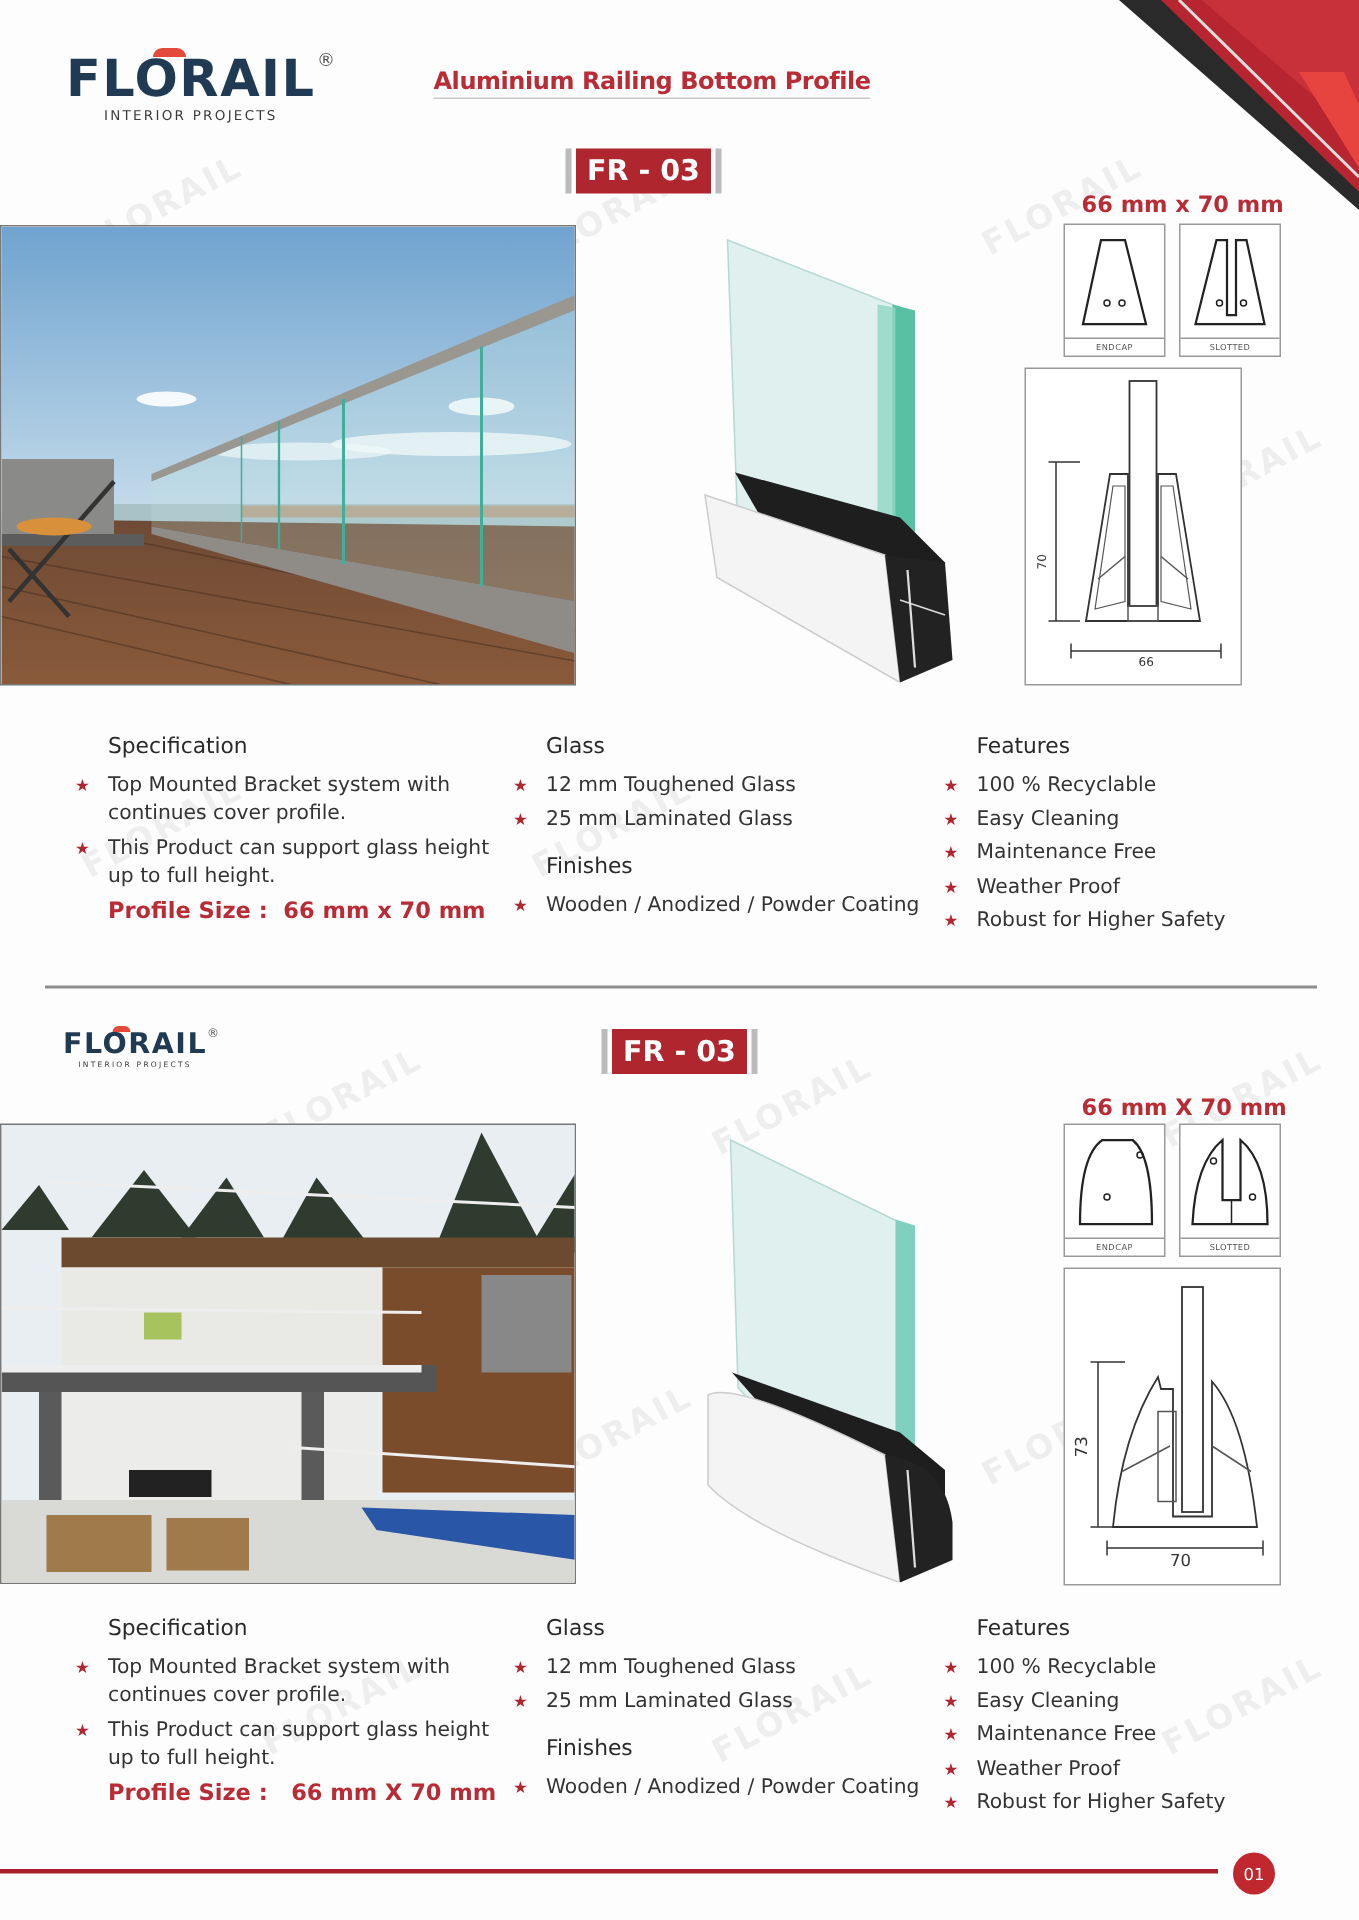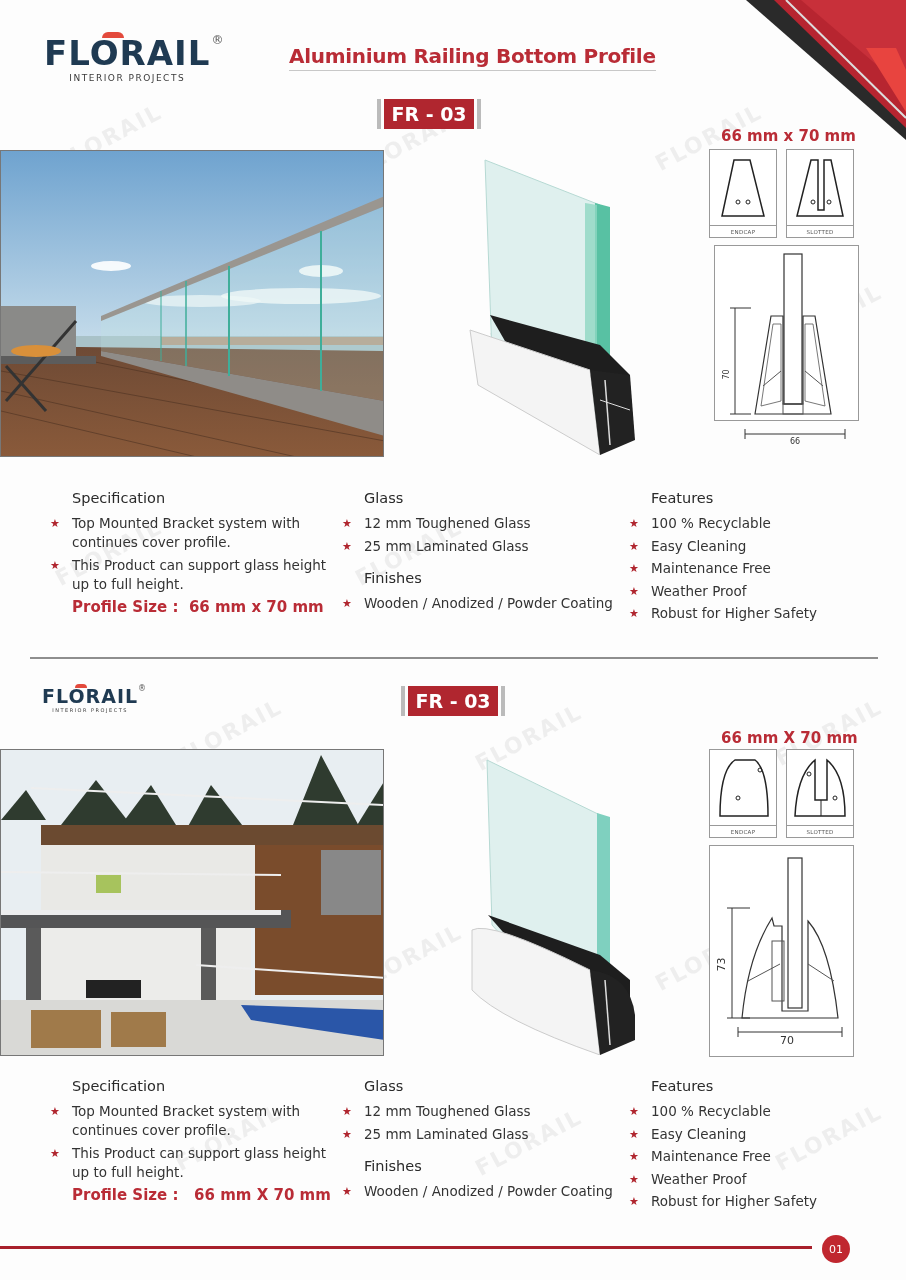--- a/index.html
+++ b/index.html
@@ -4,21 +4,21 @@
 <style>
   *{box-sizing:border-box;margin:0;padding:0}
   html,body{width:906px;height:1280px;background:#fdfdfd;overflow:hidden}
   body{position:relative;font-family:"DejaVu Sans","Liberation Sans",sans-serif;color:#333}
   .abs{position:absolute}
   .corner{position:absolute;right:0;top:0;width:160px;height:140px;overflow:hidden}
   .logo{position:absolute;display:flex;flex-direction:column;align-items:center}
   .logo .word{font-family:"DejaVu Sans",sans-serif;font-weight:bold;color:#1f3a52;letter-spacing:1px;position:relative;line-height:1}
   .logo .word sup{font-weight:normal;color:#555;position:absolute;top:-2px}
   .logo .sub{color:#3a3a3a;letter-spacing:1.5px;line-height:1}
-  .title{position:absolute;left:289px;top:44px;font-size:20px;font-weight:bold;color:#b92c36;border-bottom:1px solid #c8c8c8;padding-bottom:2px;letter-spacing:-0.3px}
+  .title{position:absolute;left:289px;top:44px;font-size:16px;font-weight:bold;color:#b92c36;border-bottom:1px solid #c8c8c8;padding-bottom:2px;letter-spacing:-0.3px}
   .code{position:absolute;height:30px;display:flex;align-items:center}
   .code .bar{width:4px;height:30px;background:#bbb}
   .code .box{height:30px;width:90px;margin:0 3px;background:#b0262f;color:#fff;font-weight:bold;font-size:19px;display:flex;align-items:center;justify-content:center}
   .size{position:absolute;color:#b92c36;font-weight:bold;font-size:15px}
   .photo{position:absolute;left:0;width:384px;height:307px;border:1px solid #777;overflow:hidden}
   .product{position:absolute;width:180px;height:300px}
   .diag{position:absolute;background:#fff;border:1px solid #999}
   .diag .lbl{position:absolute;bottom:0;left:0;right:0;height:12px;border-top:1px solid #999;font-size:5.5px;color:#555;text-align:center;line-height:12px;letter-spacing:.3px}
   .col{position:absolute}
   .col h3{font-size:14.5px;font-weight:normal;color:#2a2a2a;margin-bottom:8px}
@@ -142,21 +142,21 @@
   <div class="lbl">ENDCAP</div>
 </div>
 <div class="diag" style="left:786px;top:149px;width:68px;height:89px">
   <svg width="68" height="76" viewBox="0 0 68 76">
     <polygon points="24,10 31,10 31,60 37,60 37,10 44,10 56,66 10,66" fill="none" stroke="#222" stroke-width="1.5"></polygon>
     <circle cx="26" cy="52" r="2" fill="none" stroke="#222"></circle>
       <circle cx="42" cy="52" r="2" fill="none" stroke="#222"></circle>
   </svg>
   <div class="lbl">SLOTTED</div>
 </div>
-<div class="diag" style="left:714px;top:245px;width:145px;height:176px">
+<div class="diag" style="left:683px;top:245px;width:145px;height:212px">
   <svg width="145" height="212" viewBox="0 0 145 212">
     <rect x="69" y="8" width="18" height="150" fill="none" stroke="#333" stroke-width="1.2"></rect>
     <polygon points="40,168 56,70 68,70 68,158 88,158 88,70 100,70 116,168" fill="none" stroke="#333" stroke-width="1.2"></polygon>
     <polygon points="46,160 58,78 66,78 66,155" fill="none" stroke="#555" stroke-width=".8"></polygon>
     <polygon points="110,160 98,78 90,78 90,155" fill="none" stroke="#555" stroke-width=".8"></polygon>
     <line x1="48" y1="140" x2="66" y2="125" stroke="#555"></line>
       <line x1="108" y1="140" x2="90" y2="125" stroke="#555"></line>
     <rect x="68" y="158" width="20" height="10" fill="none" stroke="#555"></rect>
     <line x1="20" y1="62" x2="20" y2="168" stroke="#333"></line>
     <line x1="15" y1="62" x2="36" y2="62" stroke="#333"></line>

